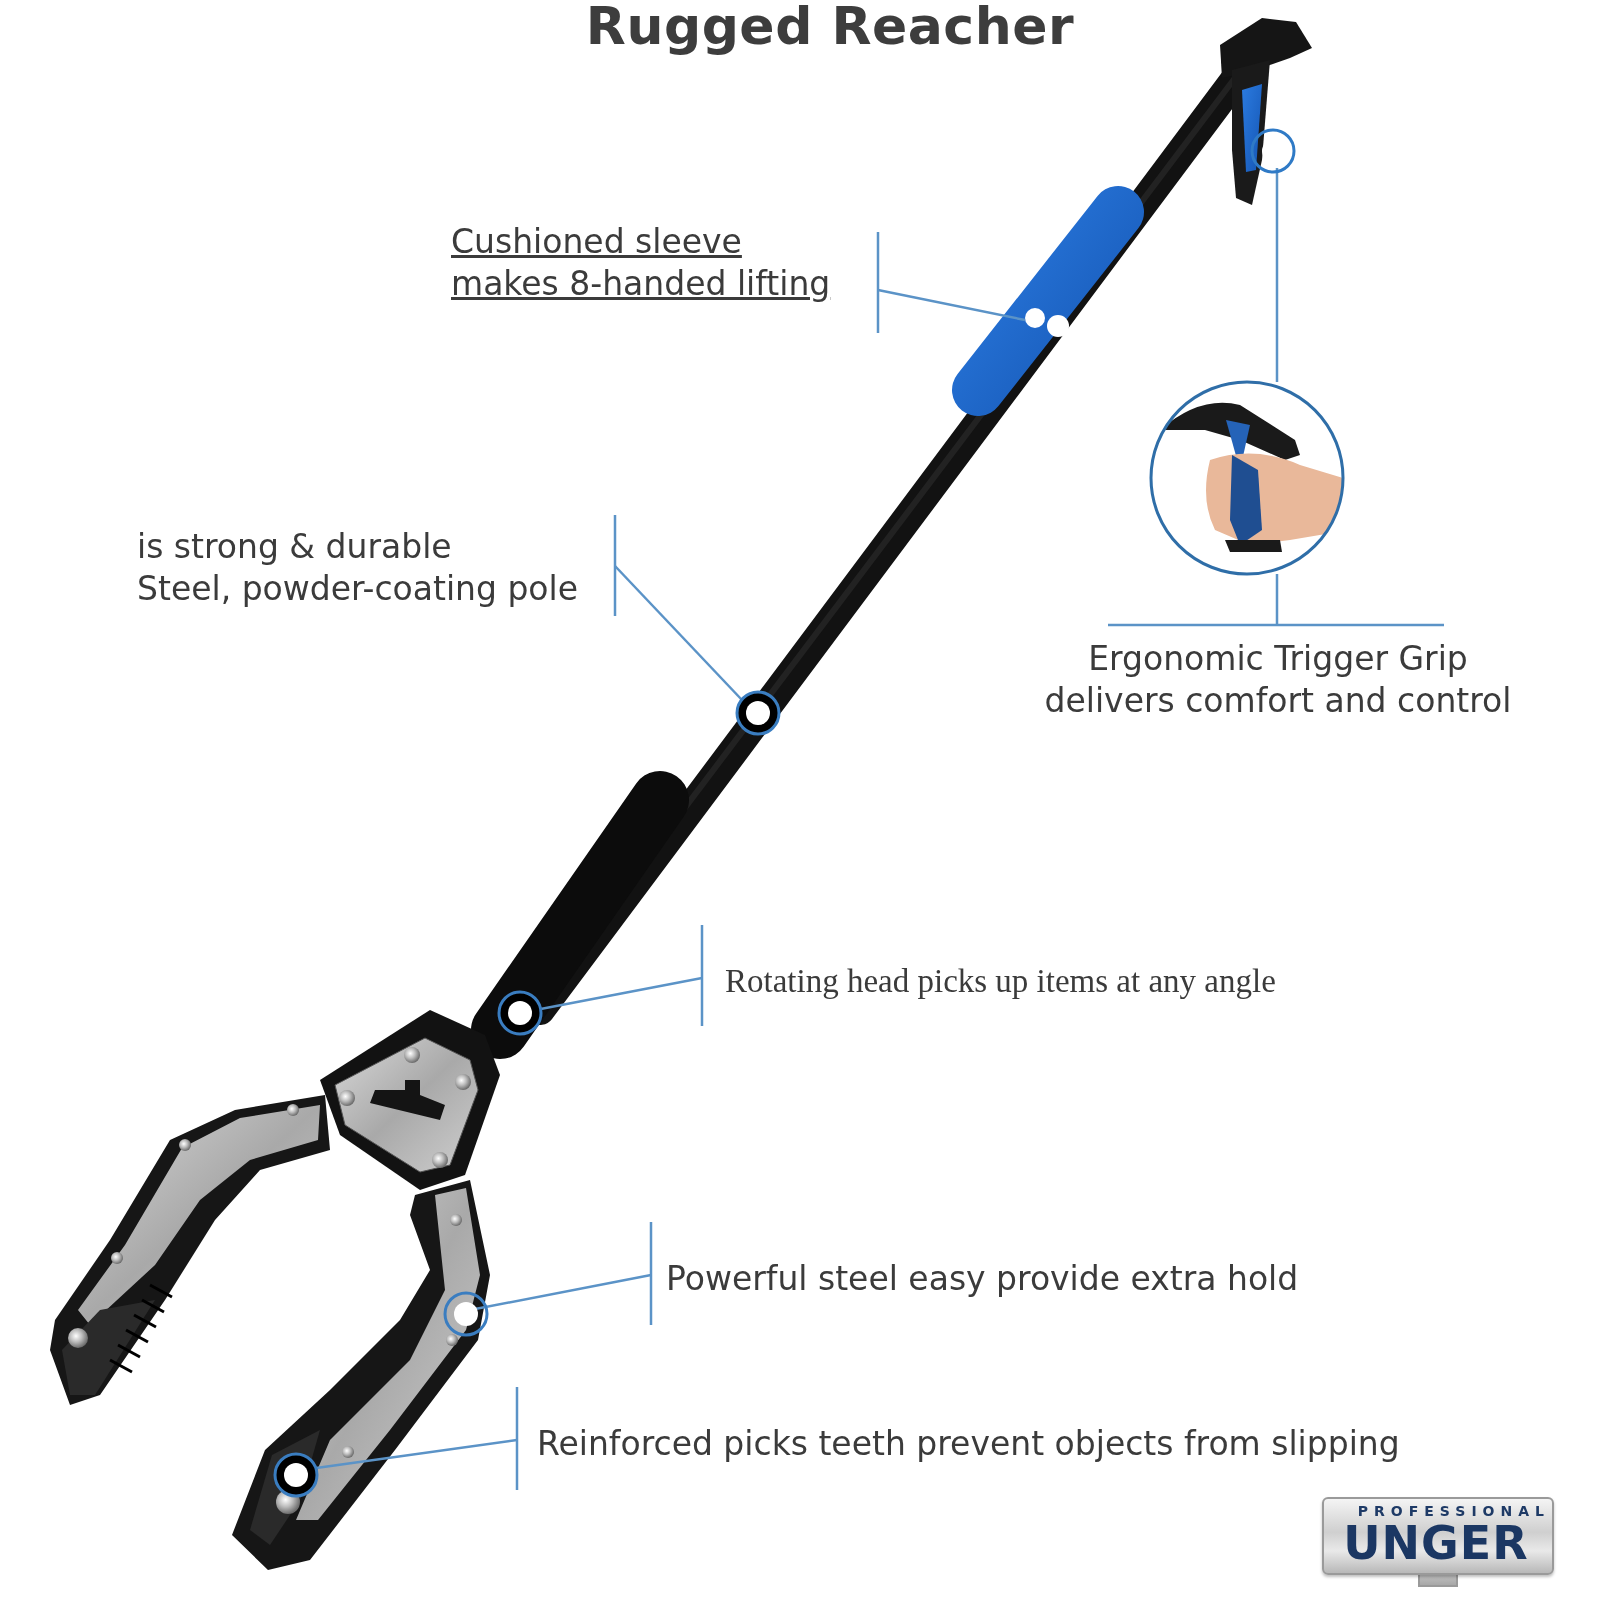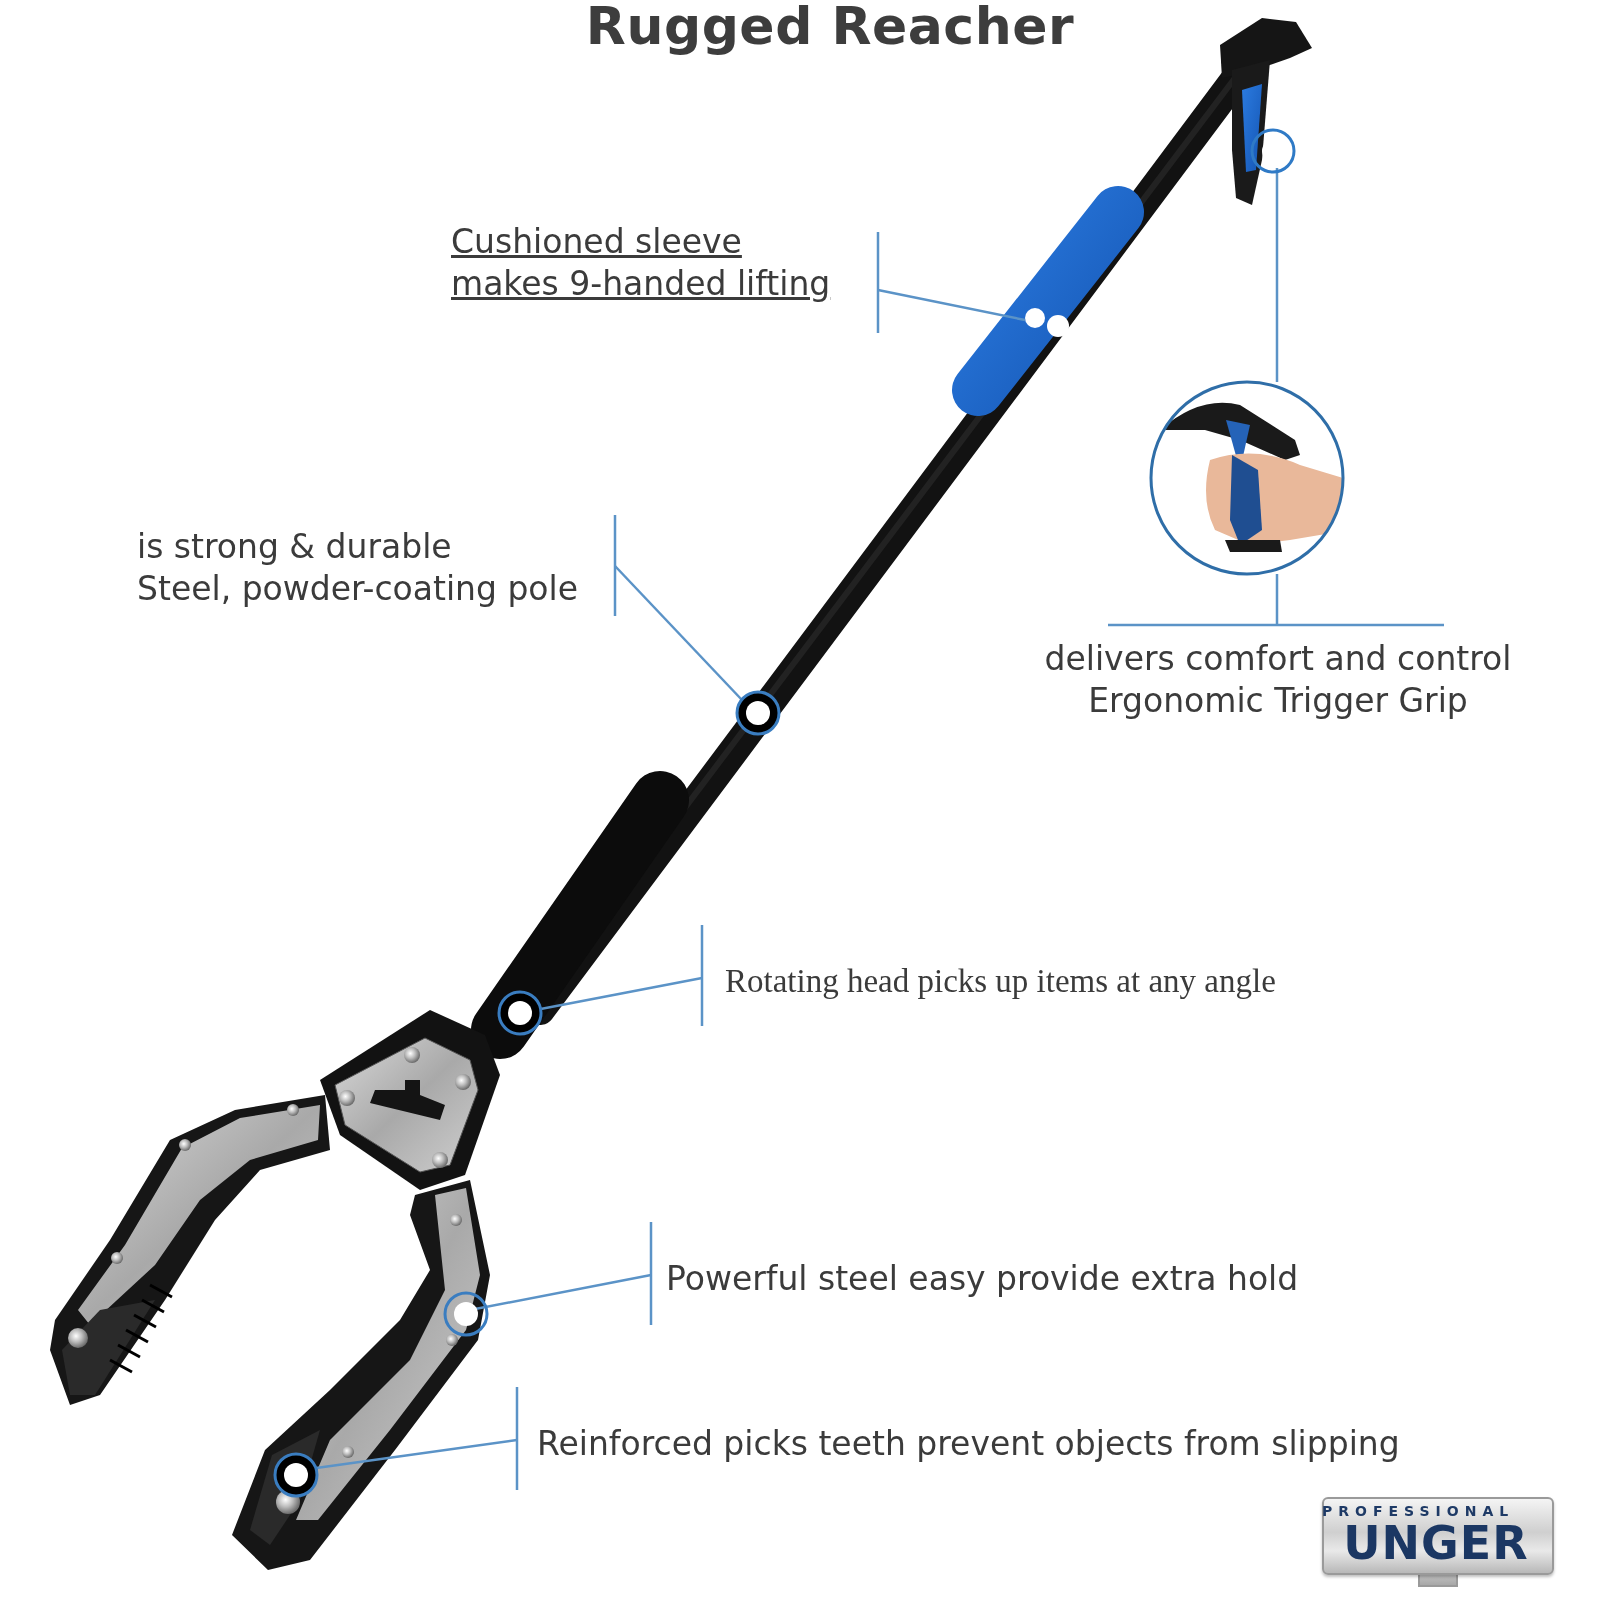--- a/index.html
+++ b/index.html
@@ -10,21 +10,21 @@
   .art { position: absolute; left: 0; top: 0; width: 1600px; height: 1600px; }
   .label { position: absolute; font-size: 33px; line-height: 42px; color: #3b3b3b; white-space: nowrap; }
   .label .line { display: block; }
   .centered { text-align: center; }
   .logo { position: absolute; left: 1322px; top: 1497px; width: 228px; height: 90px; }
   .logo .badge { position: absolute; left: 0; top: 0; width: 228px; height: 74px;
       background: linear-gradient(180deg, #f4f4f4 0%, #cfcfcf 45%, #e9e9e9 70%, #b8b8b8 100%);
       border: 2px solid #9a9a9a; border-radius: 6px; box-shadow: 0 2px 3px rgba(0,0,0,0.25); }
   .logo .stem { position: absolute; left: 96px; top: 72px; width: 36px; height: 16px;
       background: linear-gradient(180deg, #cfcfcf, #a8a8a8); border: 2px solid #9a9a9a; border-top: none; }
-  .logo .pro { position: absolute; left: 0; top: 6px; width: 228px; text-align: left;
+  .logo .pro { position: absolute; left: 0; top: 6px; width: 228px; text-align: right;
       font-size: 14px; letter-spacing: 6px; font-weight: bold; color: #1e3a66; font-family: "DejaVu Sans", sans-serif; }
   .logo .brand { position: absolute; left: 0; top: 22px; width: 228px; text-align: center;
       font-size: 46px; line-height: 48px; font-weight: bold; color: #1b3763; letter-spacing: 1px;
       font-family: "DejaVu Sans", sans-serif; }
 </style>
 </head>
 <body>
 
 <div class="title">Rugged Reacher</div>
 
@@ -161,31 +161,31 @@
       </g>
     <g>
         <circle cx="296" cy="1475" r="21" fill="#000" stroke="#3a7dc0" stroke-width="3"></circle>
         <circle cx="296" cy="1475" r="12" fill="#ffffff"></circle>
       </g>
   </g>
 </svg>
 
 <div class="label" style="left:451px; top:221px;text-decoration:underline;">
   <span class="line">Cushioned sleeve</span>
-  <span class="line">makes 9-handed lifting</span>
+  <span class="line">makes 8-handed lifting</span>
 </div>
 
 <div class="label" style="left:137px; top:526px;">
   <span class="line">is strong &amp; durable</span>
   <span class="line">Steel, powder-coating pole</span>
 </div>
 
 <div class="label centered" style="left:1028px; top:638px; width:500px;">
+  <span class="line">Ergonomic Trigger Grip</span>
   <span class="line">delivers comfort and control</span>
-  <span class="line">Ergonomic Trigger Grip</span>
 </div>
 
 <div class="label" style="left:725px; top:960px;font-family:Liberation Serif, serif;">Rotating head picks up items at any angle</div>
 
 <div class="label" style="left:666px; top:1258px;">Powerful steel easy provide extra hold</div>
 
 <div class="label" style="left:537px; top:1423px;">Reinforced picks teeth prevent objects from slipping</div>
 
 <div class="logo">
   <div class="stem"></div>

